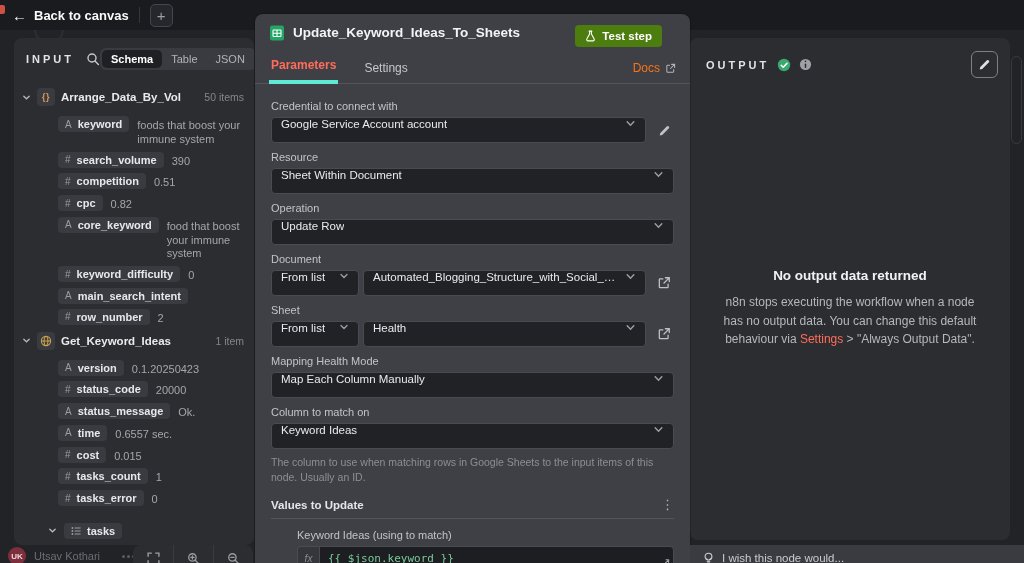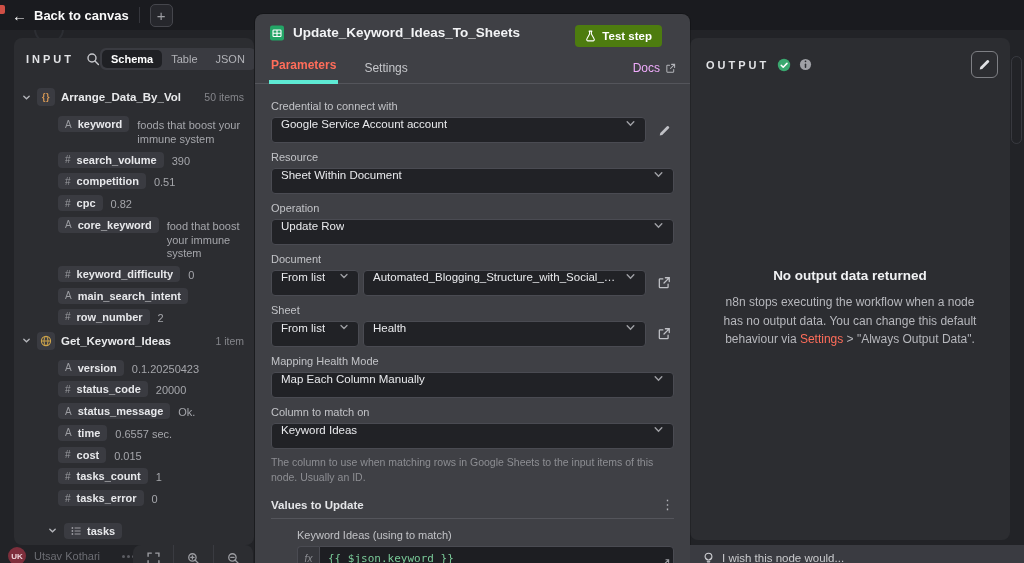--- a/index.html
+++ b/index.html
@@ -51,21 +51,21 @@
   .nrow.l2{margin-left:46px}
 
   
   #modal{position:absolute;left:255px;top:14px;width:435px;height:549px;background:#3f4045;border-radius:8px 8px 0 0;overflow:hidden;z-index:4;box-shadow:0 0 0 1px #00000033}
   .mhead{display:flex;align-items:flex-start;gap:8px;padding:11px 28px 0 14px}
   .mtitle{font-size:13.5px;font-weight:700;color:#f2f3f5}
   .testbtn{margin-left:auto;background:#4d7c0f;color:#fff;border:none;border-radius:4px;font-size:11.5px;font-weight:700;padding:5px 10px;display:flex;align-items:center;gap:6px;font-family:inherit;cursor:pointer}
   .mtabs{display:flex;align-items:flex-end;padding:0 14px;border-bottom:1px solid #54555b;margin-top:4px}
   .mtab{font-size:12px;padding:7px 2px 8px;margin-right:24px;color:#c6c7cb;cursor:pointer}
   .mtab.active{color:#ff6d5a;font-weight:600;border-bottom:4px solid #5eead4;margin-bottom:-1px}
-  .docs{margin-left:auto;display:flex;align-items:center;gap:5px;font-size:12px;color:#f0abfc;padding-bottom:8px;cursor:pointer}
+  .docs{margin-left:auto;display:flex;align-items:center;gap:5px;font-size:12px;color:#f97316;padding-bottom:8px;cursor:pointer}
   .mbody{padding:8px 16px 0 16px}
   .lbl{font-size:11px;color:#c2c3c7;margin:8px 0 5px}
   .sel{height:26px;background:#212226;border:1px solid #4a4b52;border-radius:4px;display:flex;align-items:flex-start;padding:0 9px;font-size:11.5px;color:#e9eaed;cursor:pointer;min-width:0}
   .sel .sv{white-space:nowrap;overflow:hidden;text-overflow:ellipsis}
   .sel .schev{margin-left:auto;display:flex;flex:none;padding-left:6px}
   .fieldrow{display:flex;align-items:center;gap:4px}
   .grow{flex:1}
   .minisel{width:88px;flex:none}
   .iconbtn{width:20px;height:20px;display:flex;align-items:center;justify-content:center;flex:none;margin-left:4px;cursor:pointer}
   .hint{font-size:10.5px;color:#8d8e93;line-height:1.4;margin-top:6px}

